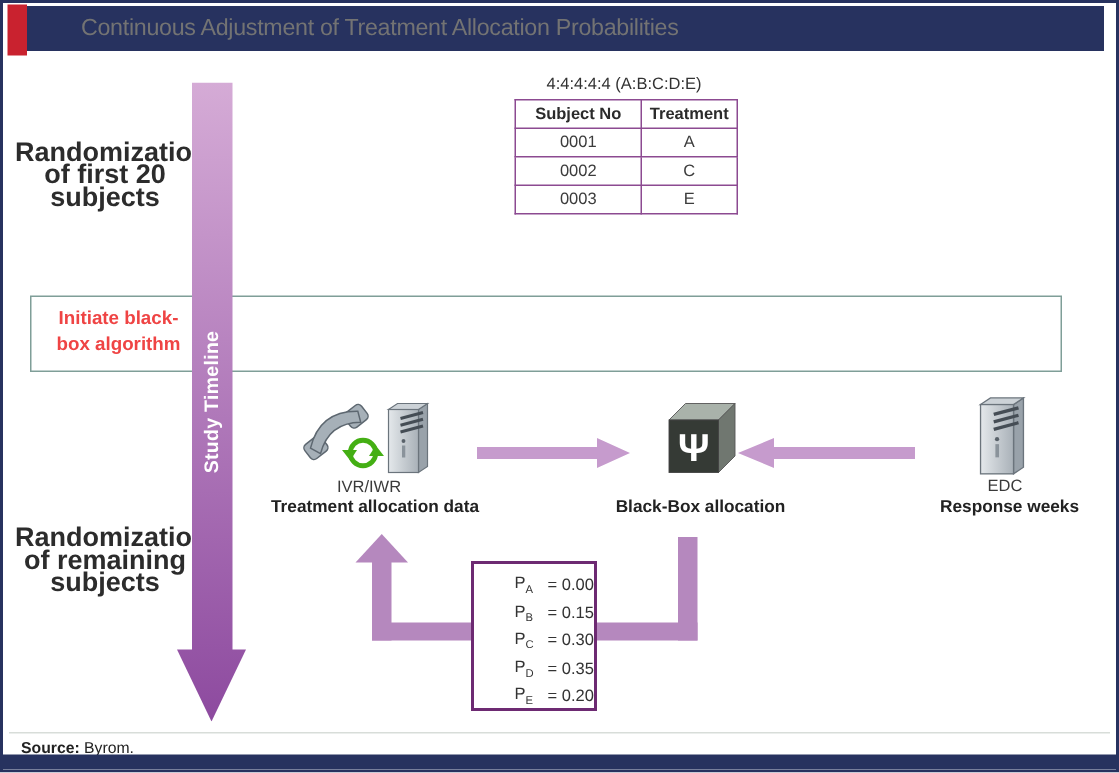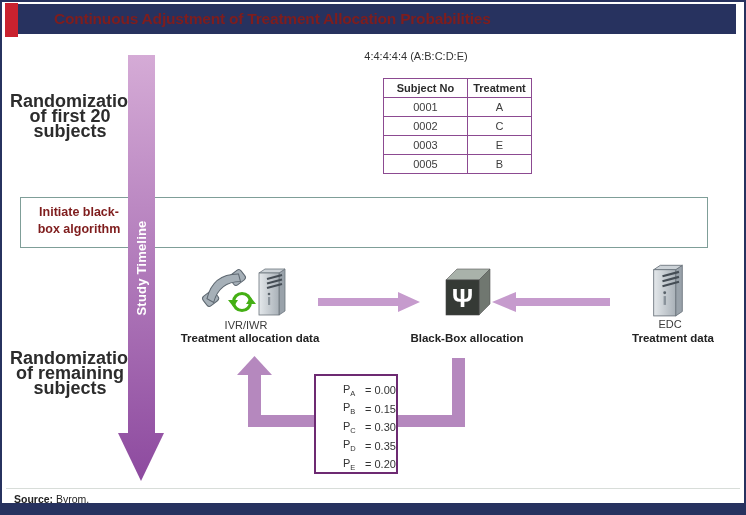--- a/index.html
+++ b/index.html
@@ -7,38 +7,38 @@
   #stage {
     position:relative; width:746px; height:515px; background:#fff;
     border:2px solid #27325f; overflow:hidden;
   }
   
   .header-bar { position:absolute; left:6px; top:2px; width:728px; height:30px;
     background:#27325f; }
   .red-accent { position:absolute; left:3px; top:1px; width:13px; height:34px;
     background:#c9222f; }
   .title { position:absolute; left:52px; top:2px; height:30px; line-height:30px;
-    color:#7f1d1d; font-weight:bold; font-size:15.5px; letter-spacing:-0.2px; }
+    color:#737373; font-weight:normal; font-size:15.5px; letter-spacing:-0.2px; }
   
   .phase { position:absolute; width:120px; text-align:center; font-weight:bold;
     font-size:18px; line-height:15px; color:#2c2c2c; white-space:pre-line; }
   
   .tbl-title { position:absolute; left:328px; top:48px; width:172px; text-align:center;
     font-size:11px; color:#333; }
-  table.alloc { position:absolute; left:341px; top:76px; border-collapse:collapse;margin-left:40px; }
+  table.alloc { position:absolute; left:341px; top:64px; border-collapse:collapse; }
   table.alloc th, table.alloc td { border:1.5px solid #8c4a91; font-size:11px;
     text-align:center; height:19px; padding:0 4px; color:#3c3c3c; }
   table.alloc th { font-weight:bold; color:#2b2b2b; width:84px; }
   table.alloc th + th { width:64px; }
   
   .teal-box { position:absolute; left:18px; top:195px; width:688px; height:51px;
     border:1px solid #7f9e98; background:#fff; z-index:1; }
   .initiate-label { position:absolute; left:24px; top:202px; width:106px;
     text-align:center; font-weight:bold; font-size:12.5px; line-height:17px;
-    color:#7f1d1d; white-space:pre-line; z-index:1; }
+    color:#ef4444; white-space:pre-line; z-index:1; }
   
   .timeline-svg { position:absolute; left:116px; top:53px; z-index:2; }
   .timeline-label { position:absolute; left:139px; top:266px; z-index:3;
     transform:translate(-50%,-50%) rotate(-90deg); white-space:nowrap;
     color:#fff; font-weight:bold; font-size:13px; letter-spacing:0.2px; }
   
   .icon-svg { position:absolute; }
   .node-label { position:absolute; text-align:center; font-size:11px; color:#3a3a3a; }
   .node-caption { position:absolute; text-align:center; font-size:11.5px;
     font-weight:bold; color:#222; }
@@ -88,24 +88,20 @@
       <td>0001</td>
       <td>A</td>
     </tr>
     <tr>
       <td>0002</td>
       <td>C</td>
     </tr>
     <tr>
       <td>0003</td>
       <td>E</td>
-    </tr>
-    <tr>
-      <td>0005</td>
-      <td>B</td>
     </tr>
   </tbody>
     </table>
 
   <div class="teal-box"></div>
   <div class="initiate-label">Initiate black-
 box algorithm</div>
 
   <svg class="timeline-svg" width="46" height="426">
     <defs>
@@ -166,21 +162,21 @@
   <svg class="icon-svg" style="left:490px; top:289px;" width="118" height="22">
     <polygon points="118,7 24,7 24,1 0,11 24,21 24,15 118,15" fill="#c69bcd"></polygon>
   </svg>
 
   <svg class="icon-svg" style="left:644px; top:260px;" width="46" height="58">
     <g transform="scale(1.1)">
         <use href="#srv"></use>
       </g>
   </svg>
   <div class="node-label" style="left:640px; top:316px; width:56px;">EDC</div>
-  <div class="node-caption" style="left:612px; top:330px; width:118px;">Treatment data</div>
+  <div class="node-caption" style="left:612px; top:330px; width:118px;">Response weeks</div>
 
   <svg class="loop-svg" width="245" height="82">
     <g fill="#b588be">
       <rect x="222" y="6" width="13" height="69"></rect>
       <rect x="18" y="63" width="217" height="12"></rect>
       <rect x="18" y="22" width="13" height="53"></rect>
       <polygon points="7,23 42,23 24.5,4"></polygon>
     </g>
   </svg>
 

